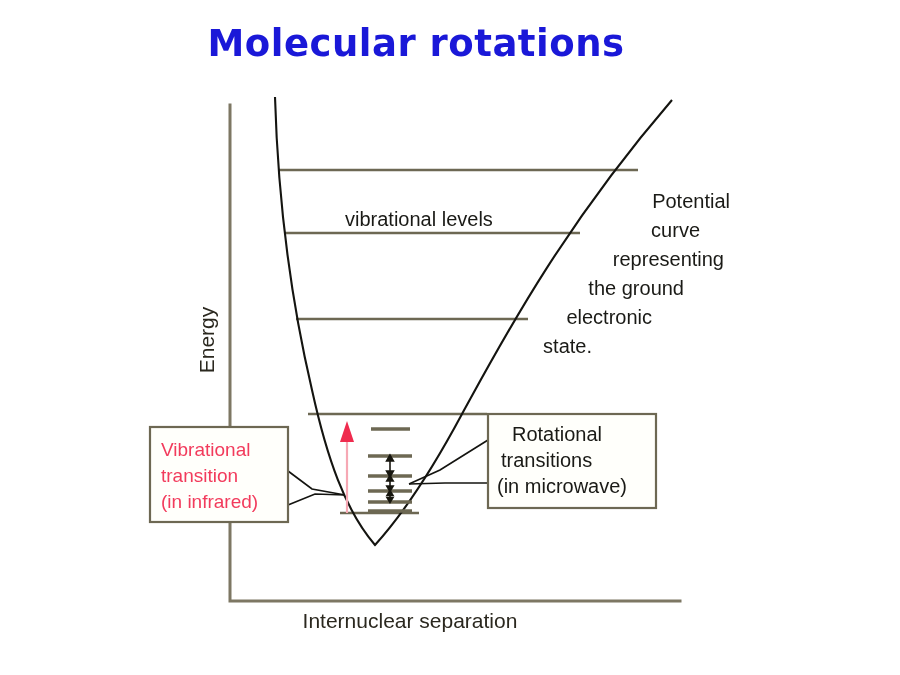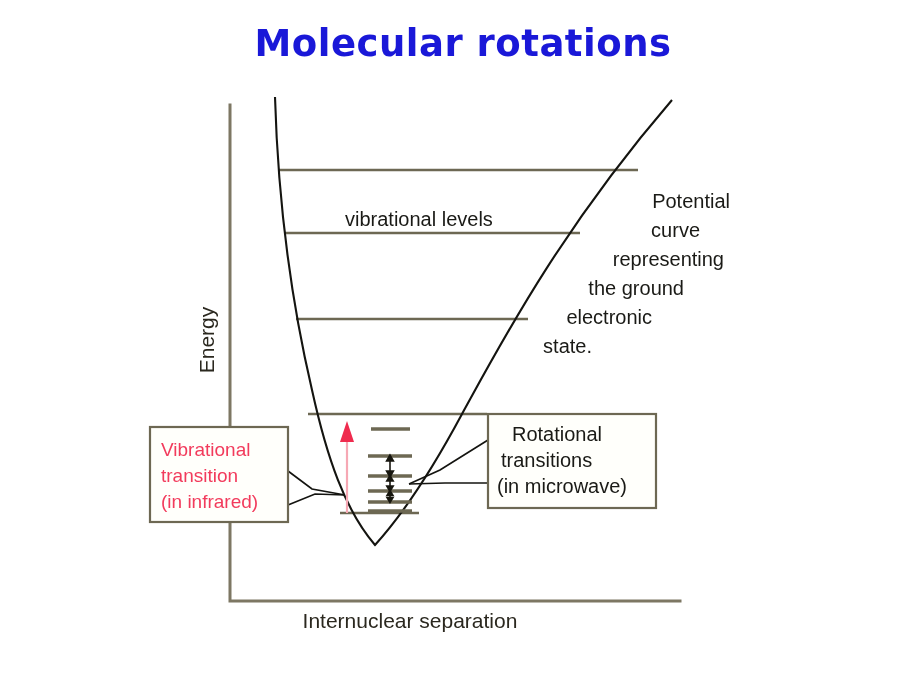--- a/index.html
+++ b/index.html
@@ -23,21 +23,20 @@
     position: absolute;
     left: 0;
     top: 22px;
     width: 832px;
     text-align: center;
     color: #1a18d8;
     font-family: "DejaVu Sans", sans-serif;
     font-weight: bold;
     font-size: 37px;
     letter-spacing: 0.5px;
-    margin-left: 47px;
   }
   svg#diagram {
     position: absolute;
     left: 0;
     top: 0;
   }
   .dtext {
     font-family: "Liberation Sans", sans-serif;
     font-size: 20px;
     fill: #1a1a16;

